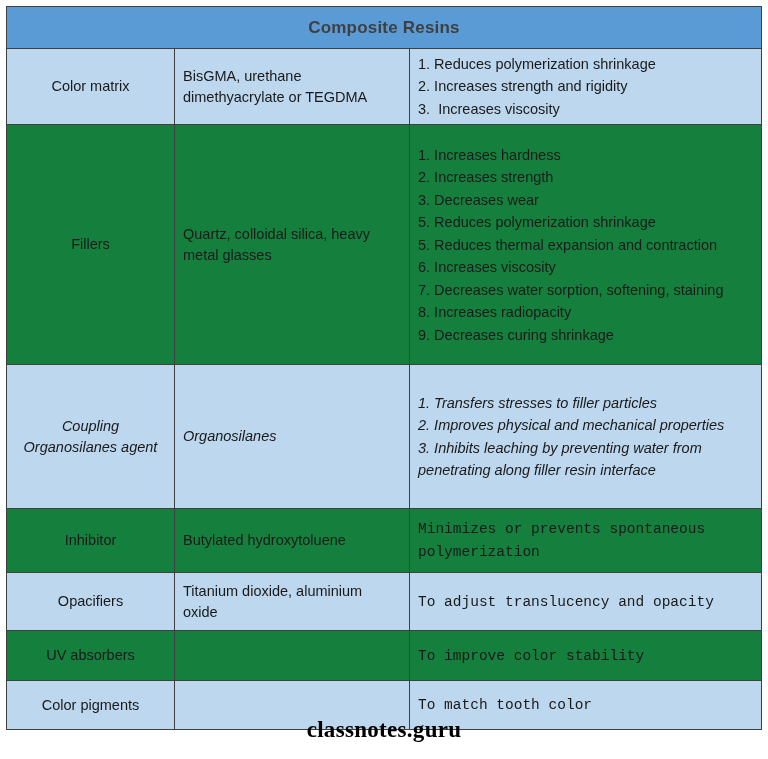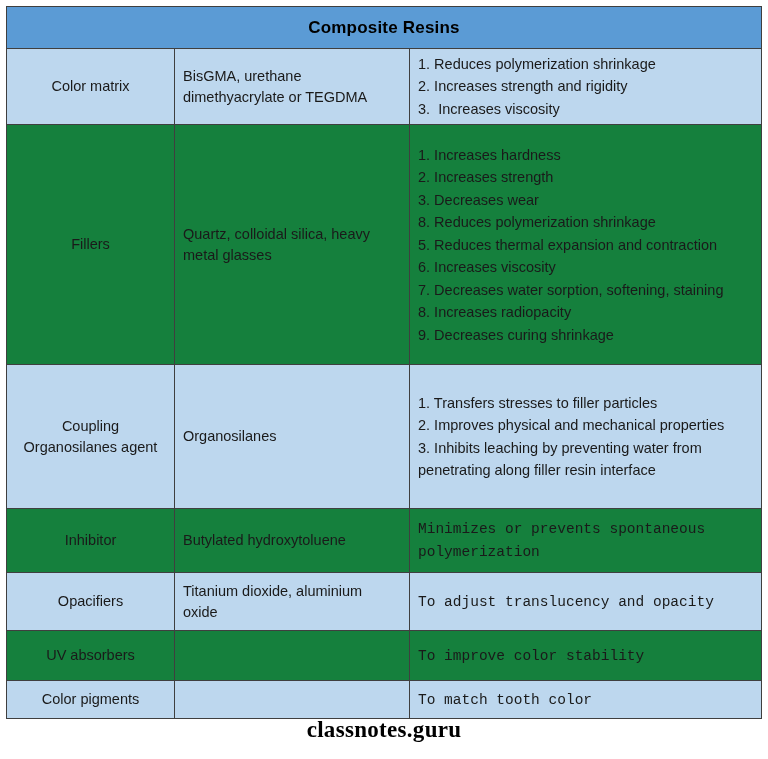--- a/index.html
+++ b/index.html
@@ -29,21 +29,21 @@
     table-layout: fixed;
   }
   table.resin-table td {
     border: 1px solid #3f3f3f;
     vertical-align: middle;
     padding: 4px 8px;
     box-sizing: border-box;
   }
   .title-cell {
     background: #5b9bd5;
-    color: #000000;
+    color: #404040;
     font-weight: bold;
     font-size: 17px;
     text-align: center;
     height: 42px;
     letter-spacing: 0.2px;
   }
   .col-a { width: 168px; }
   .col-b { width: 235px; }
   .col-c { width: 352px; }
 
@@ -79,25 +79,25 @@
     padding: 0;
     white-space: pre-wrap;
   }
   .cell-func p {
     margin: 0;
     white-space: pre-wrap;
     font-family: Liberation Mono, monospace;
   }
   .row-resin td { height: 74px; }
   .row-fillers td { height: 240px; }
-  .row-coupling td { height: 144px; }
+  .row-coupling td { height: 144px; font-style: italic; }
   .row-inhibitor td { height: 64px; }
   .row-opacifiers td { height: 58px; }
   .row-uv td { height: 50px; }
-  .row-pigments td { height: 38px; }
+  .row-pigments td { height: 49px; }
 
   .footer {
     position: absolute;
     left: 0;
     top: 717px;
     width: 768px;
     text-align: center;
     font-family: "Liberation Serif", serif;
     font-weight: bold;
     font-size: 23px;
@@ -140,21 +140,21 @@
         <td class="cell-name">Fillers</td>
         <td class="cell-comp">
           <div>Quartz, colloidal silica, heavy</div>
           <div>metal glasses</div>
         </td>
         <td class="cell-func">
           <ol>
             <li>1. Increases hardness</li>
             <li>2. Increases strength</li>
             <li>3. Decreases wear</li>
-            <li>8. Reduces polymerization shrinkage</li>
+            <li>5. Reduces polymerization shrinkage</li>
             <li>5. Reduces thermal expansion and contraction</li>
             <li>6. Increases viscosity</li>
             <li>7. Decreases water sorption, softening, staining</li>
             <li>8. Increases radiopacity</li>
             <li>9. Decreases curing shrinkage</li>
           </ol>
         </td>
       </tr>
 
       <tr class="shaded row-coupling">

